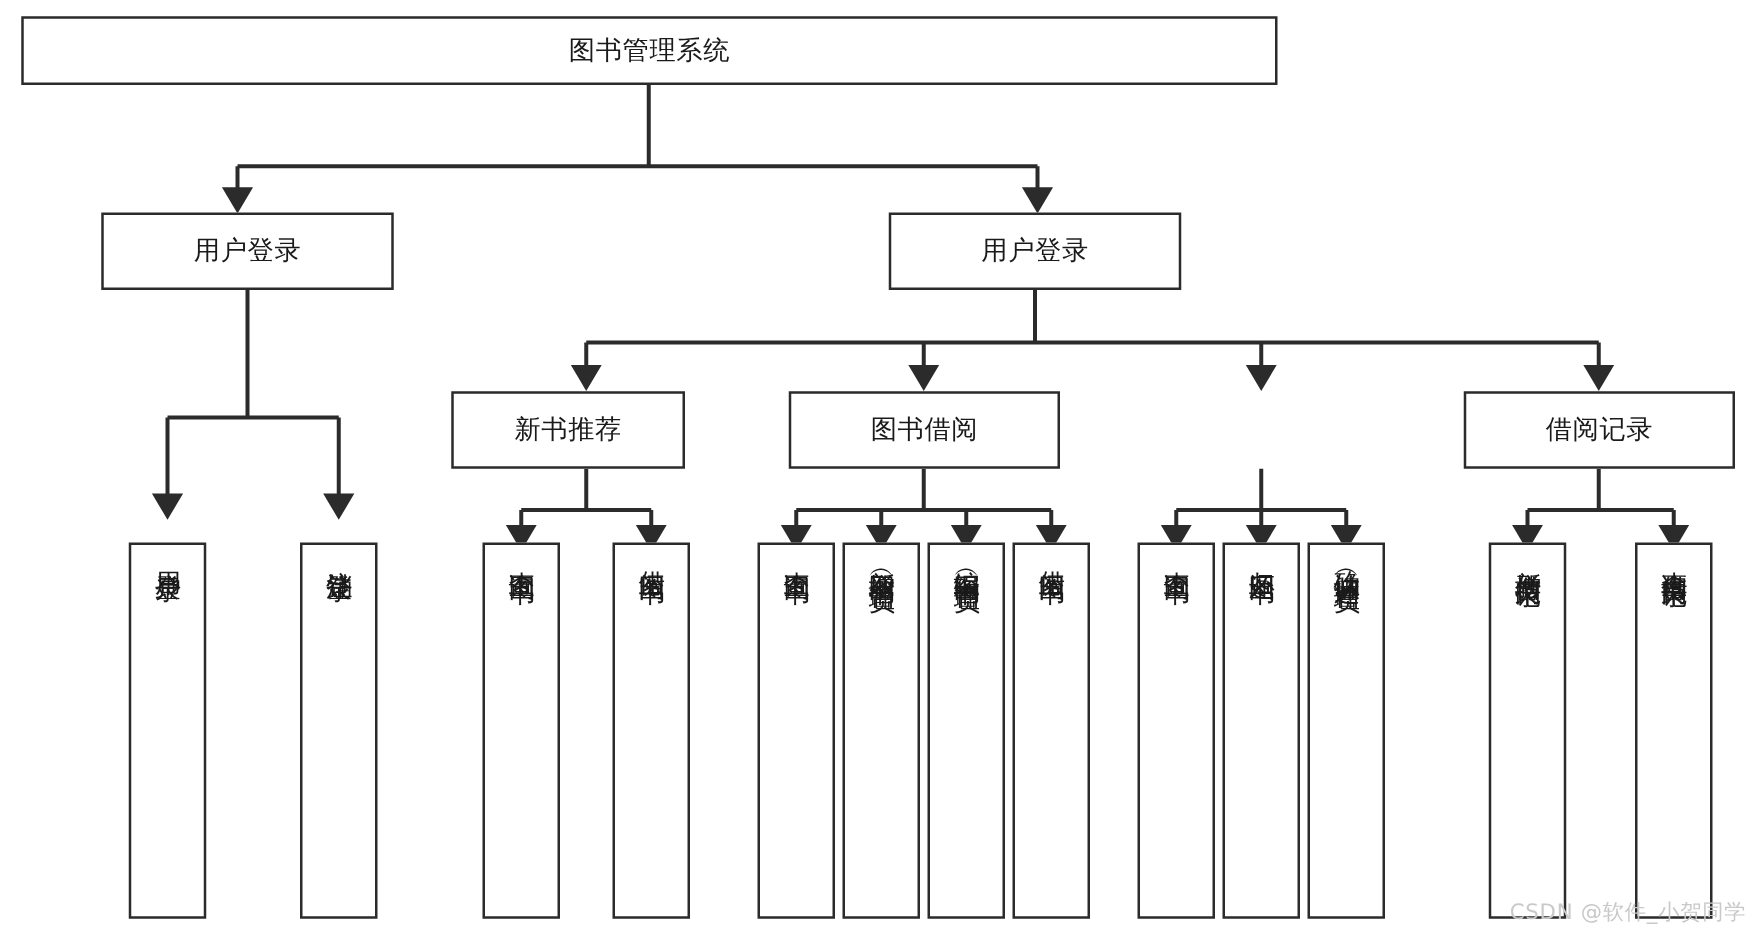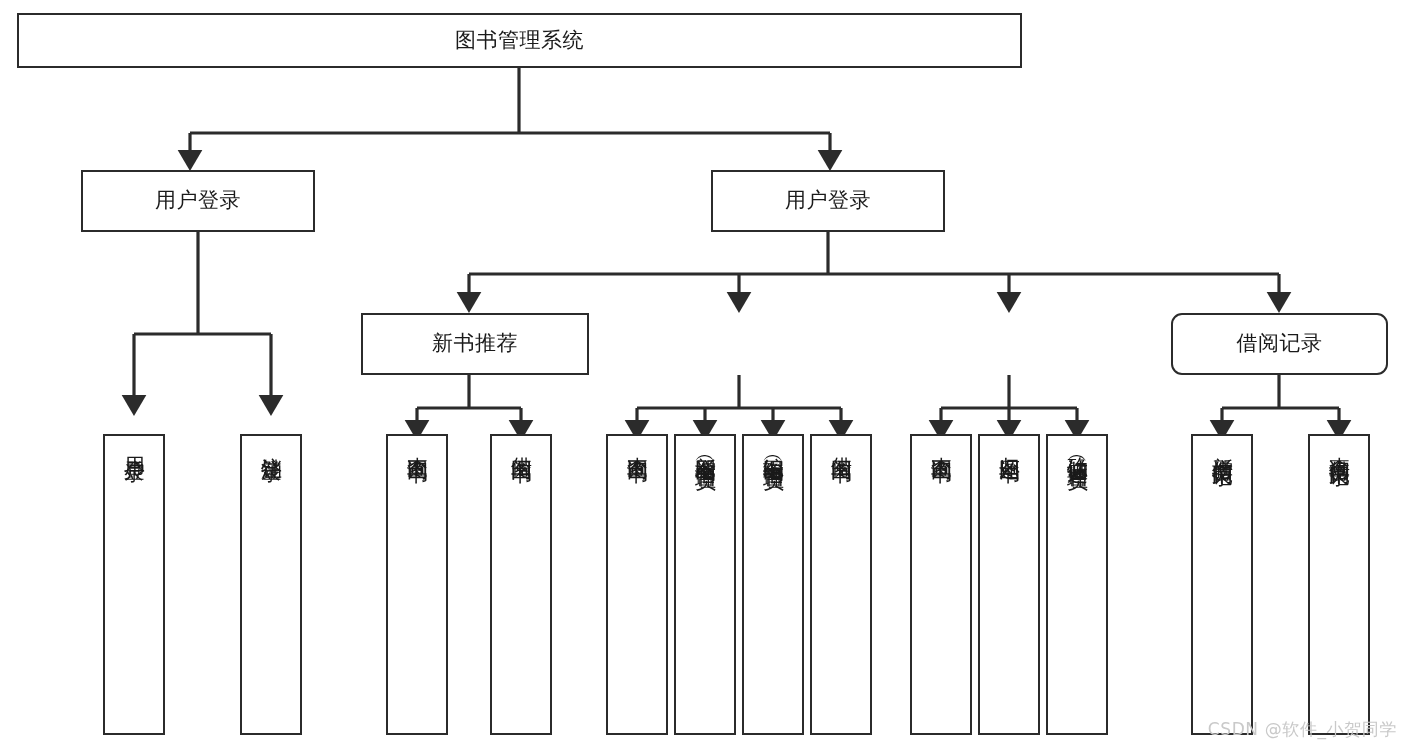--- a/index.html
+++ b/index.html
@@ -141,27 +141,30 @@
   </div>
 
   <div class="node-box" style="left:81px; top:170px; width:234px; height:62px;">
     <span class="node-label">用户登录</span>
   </div>
 
   <div class="node-box" style="left:711px; top:170px; width:234px; height:62px;">
     <span class="node-label">用户登录</span>
   </div>
 
-  <div class="node-box" style="left:361px; top:313px; width:228px; height:62px;">
+  <div class="node-box" style="left:361px; top:313px; width:187px; height:62px;">
     <span class="node-label">新书推荐</span>
   </div>
 
-
-
-  <div class="node-box" style="left:1171px; top:313px; width:217px; height:62px;border-radius:11px;">
+  <div class="node-box" style="left:631px; top:313px; width:217px; height:62px;">
+    <span class="node-label">图书借阅</span>
+  </div>
+
+
+  <div class="node-box" style="left:1171px; top:313px; width:217px; height:62px;">
     <span class="node-label">借阅记录</span>
   </div>
 
   <div class="node-box vertical" style="left:103px; top:434px; width:62px; height:301px;">
     <span class="node-label">用户登录</span>
   </div>
 
   <div class="node-box vertical" style="left:240px; top:434px; width:62px; height:301px;">
     <span class="node-label">注销登录</span>
   </div>

